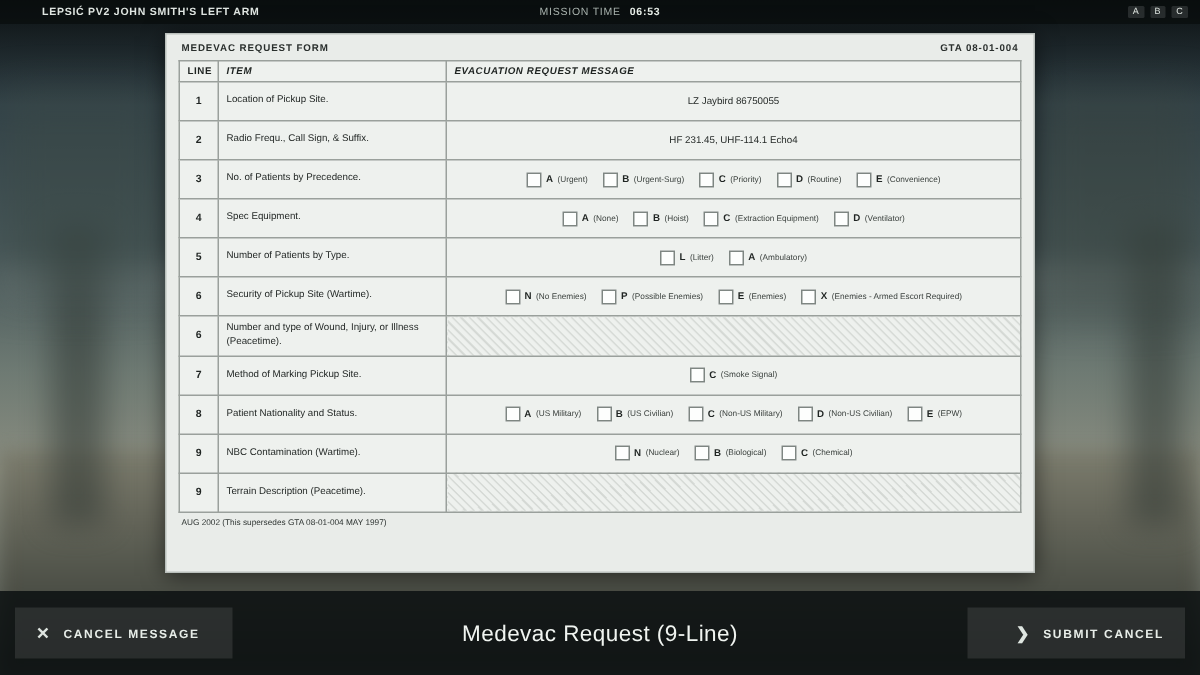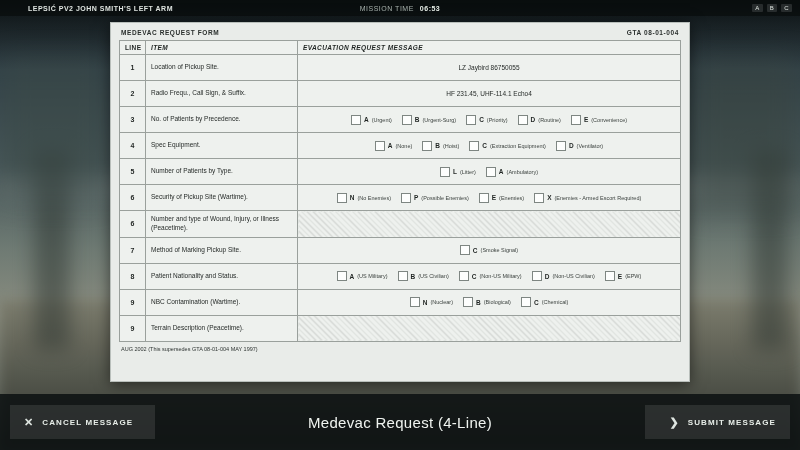--- a/index.html
+++ b/index.html
@@ -395,19 +395,19 @@
     </table>
 
     <div class="panel-footer">AUG 2002 (This supersedes GTA 08-01-004 MAY 1997)</div>
   </div>
 
   <div class="bottom">
     <div class="btn left">
       <span class="x">✕</span>
       <span>CANCEL MESSAGE</span>
     </div>
-    <div class="title">Medevac Request (4-Line)</div>
+    <div class="title">Medevac Request (9-Line)</div>
     <div class="btn right">
       <span class="arrow">❯</span>
-      <span>SUBMIT MESSAGE</span>
+      <span>SUBMIT CANCEL</span>
     </div>
   </div>
 </div>
 
 </body></html>

